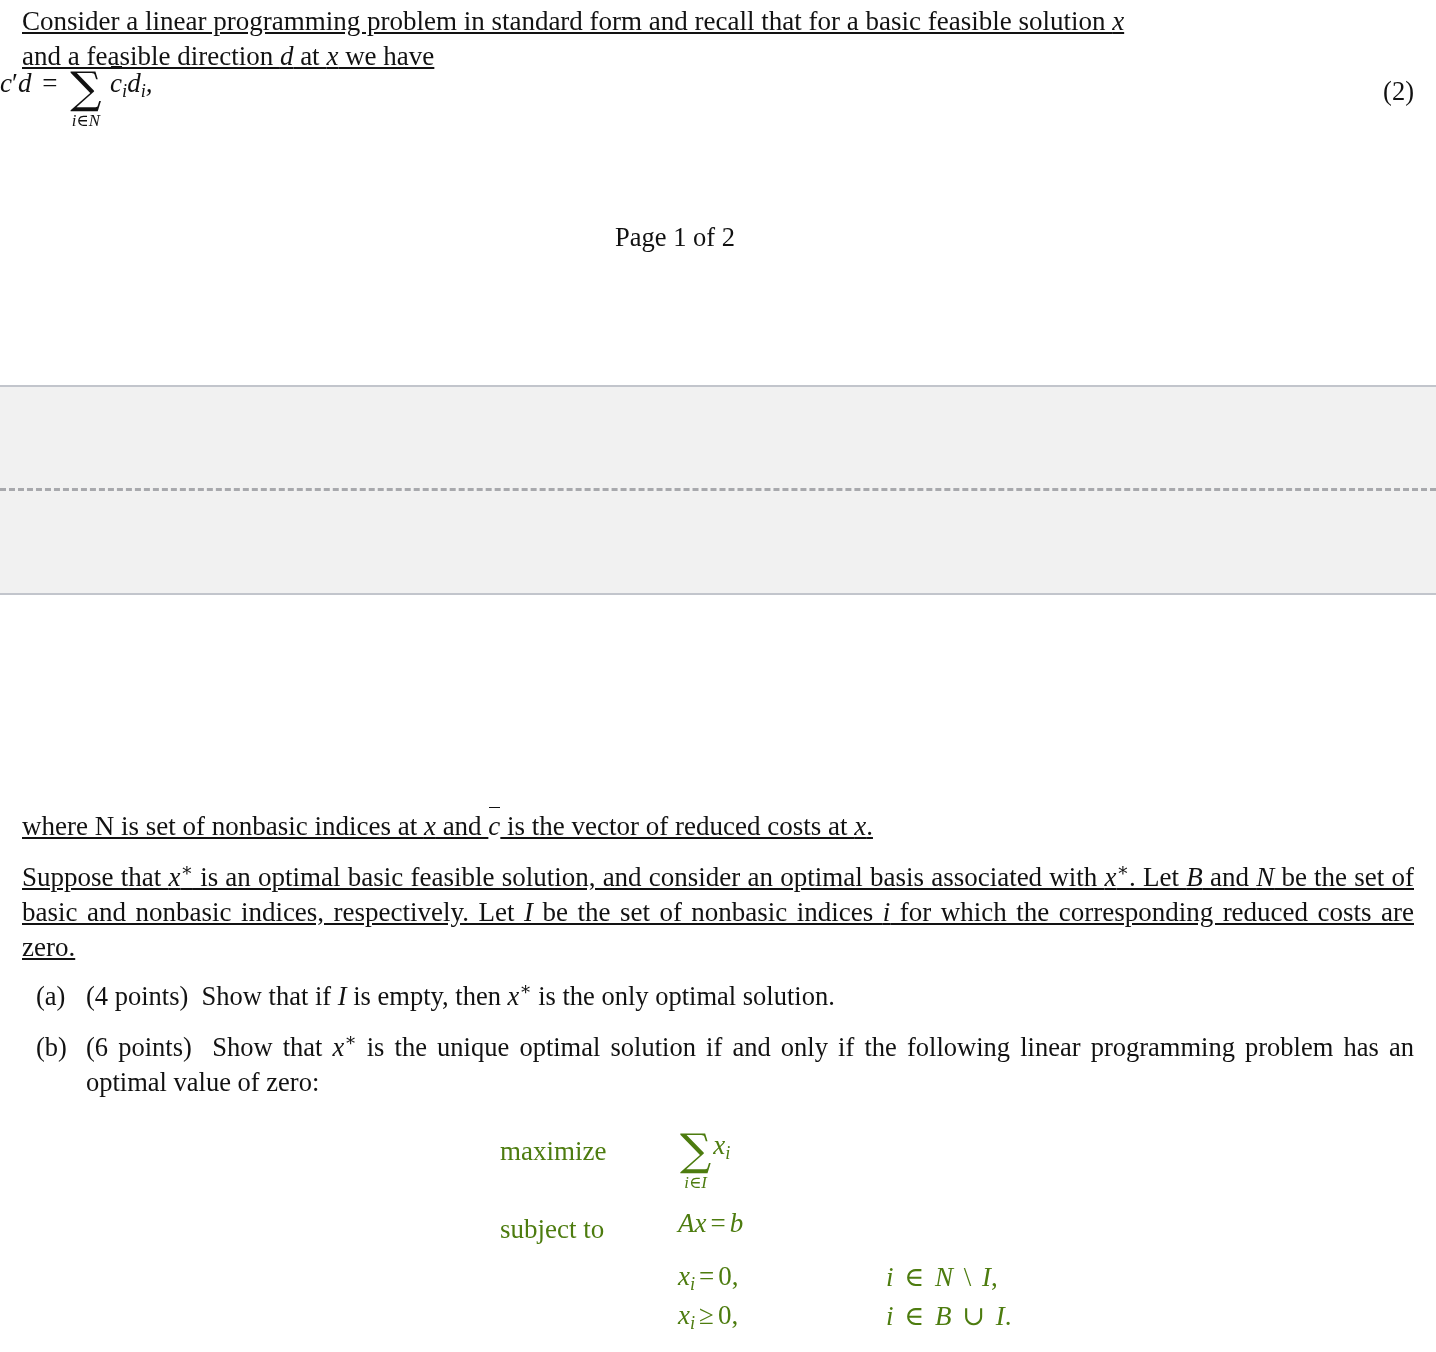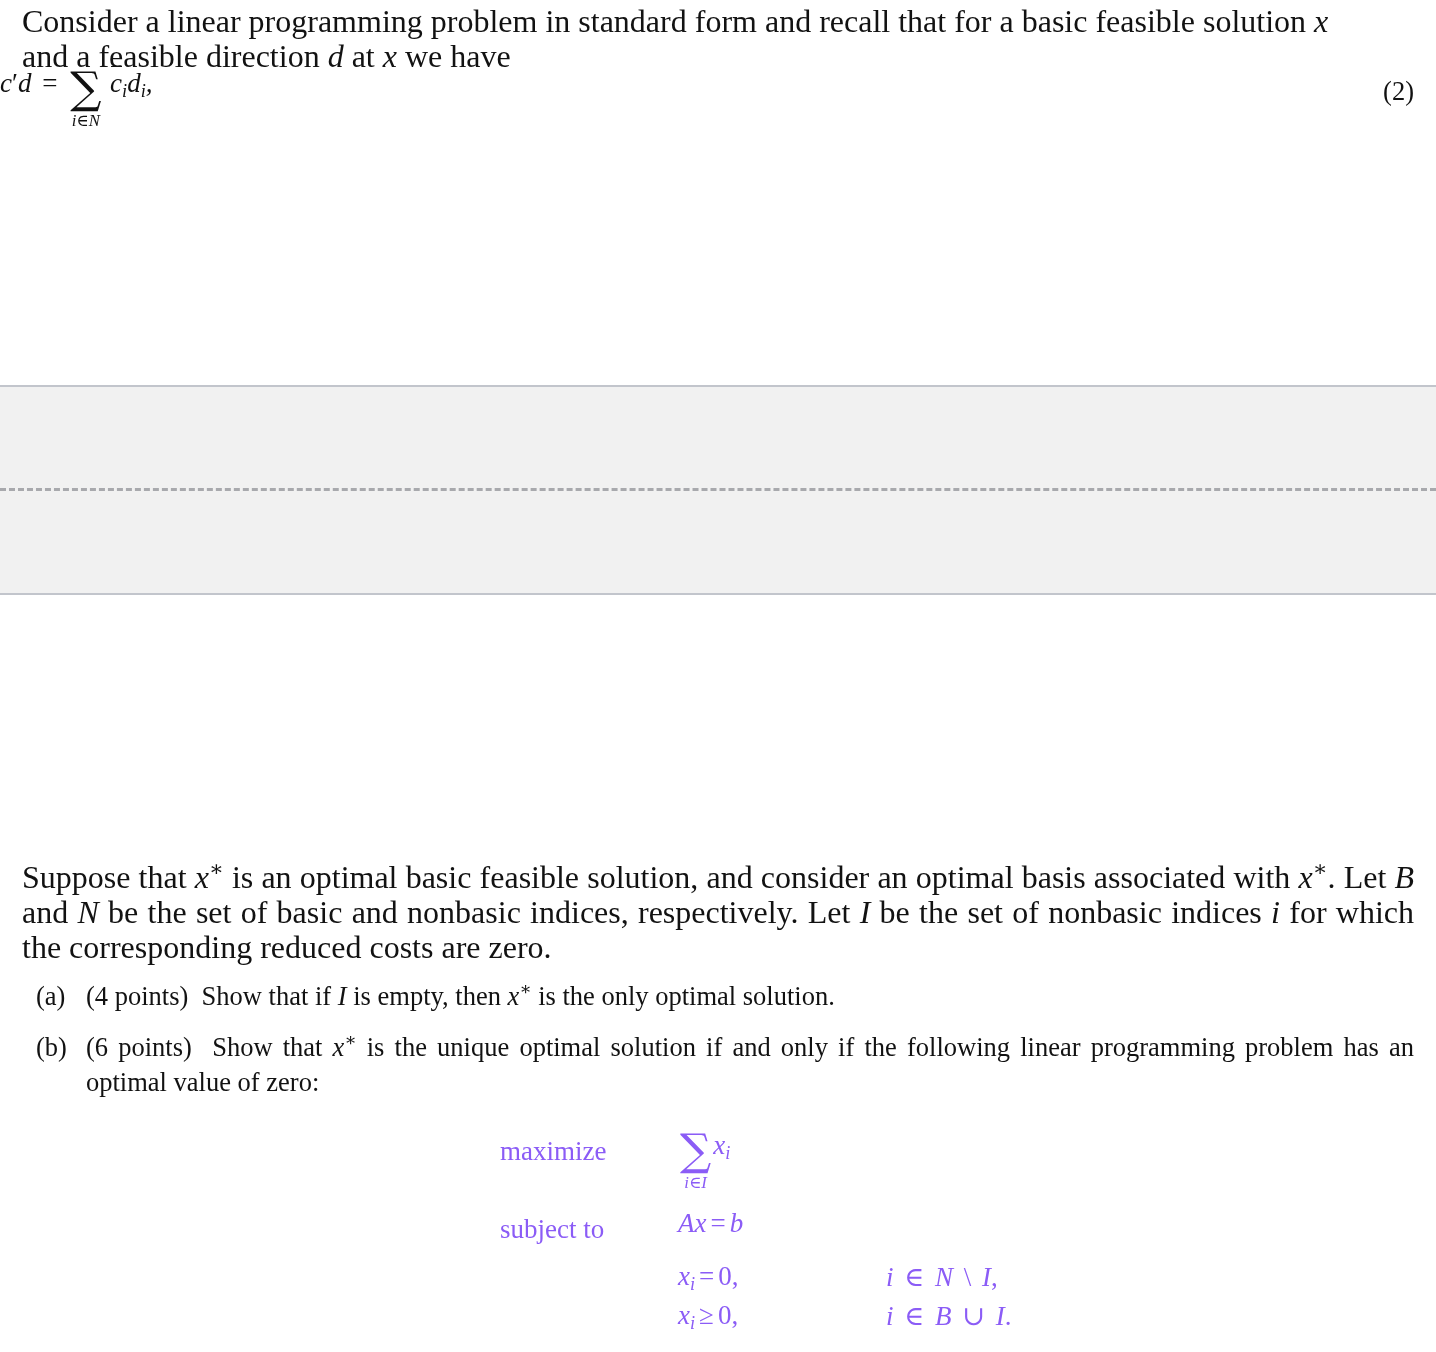--- a/index.html
+++ b/index.html
@@ -20,25 +20,26 @@
     position: absolute;
     left: 0;
     width: 1436px;
     background: #ffffff;
   }
 
   
   #page-top { top: 0; height: 386px; }
 
   .para {
-    font-size: 32px;
+    font-size: 27px;
     line-height: 35px;
     text-align: justify;
     text-justify: inter-word;
     color: #121212;
+    text-decoration: underline;
   }
 
   #line-1 {
     position: absolute;
     left: 22px;
     top: 4px;
     width: 1392px;
   }
   #line-2 {
     position: absolute;
@@ -136,21 +137,21 @@
 
   #item-a { left: 36px; top: 382px; width: 1378px; }
   #item-b { left: 36px; top: 433px; width: 1378px; }
 
   
   #model {
     position: absolute;
     left: 500px;
     top: 533px;
     font-size: 27px;
-    color: #8b5cf6;
+    color: #4d7c0f;
   }
   .model-row {
     display: flex;
     align-items: flex-start;
   }
   .model-label {
     width: 178px;
     text-align: left;
     padding-top: 6px;
   }
@@ -217,28 +218,32 @@
       <span class="mop">=</span>
       <span class="sum-stack">
         <span class="sum-glyph">∑</span>
         <span class="sum-lower mi">i∈N</span>
       </span>
       <span class="mi"><span class="ovl">c</span><span class="sub">i</span>d<span class="sub">i</span>,</span>
     </div>
     <div id="eq2-number">(2)</div>
   </div>
 
+  <div id="page-count">Page 1 of 2</div>
 </div>
 
 <div id="page-gap">
   <div id="page-gap-divider"></div>
 </div>
 
 <div class="page" id="page-bottom">
 
+  <div class="para" id="para-where">
+    where N is set of nonbasic indices at <span class="mi">x</span> and <span class="mi"><span class="ovl">c</span></span> is the vector of reduced costs at <span class="mi">x</span>.
+  </div>
 
   <div class="para" id="para-suppose">
     Suppose that <span class="mi">x<span class="sup">∗</span></span> is an optimal basic feasible solution, and consider an optimal basis associated with <span class="mi">x<span class="sup">∗</span></span>.
     Let <span class="mi">B</span> and <span class="mi">N</span> be the set of basic and nonbasic indices, respectively. Let <span class="mi">I</span> be the set of nonbasic indices
     <span class="mi">i</span> for which the corresponding reduced costs are zero.
   </div>
 
   <div class="list-item" id="item-a">
     <span class="list-marker">(a)</span>
     <span class="list-body">

